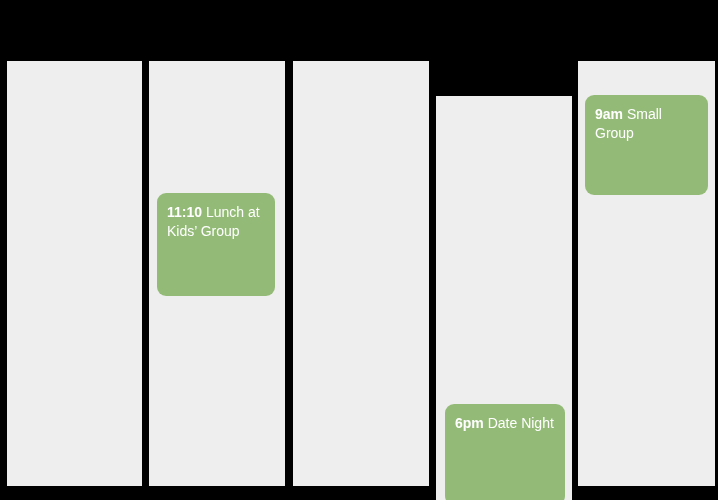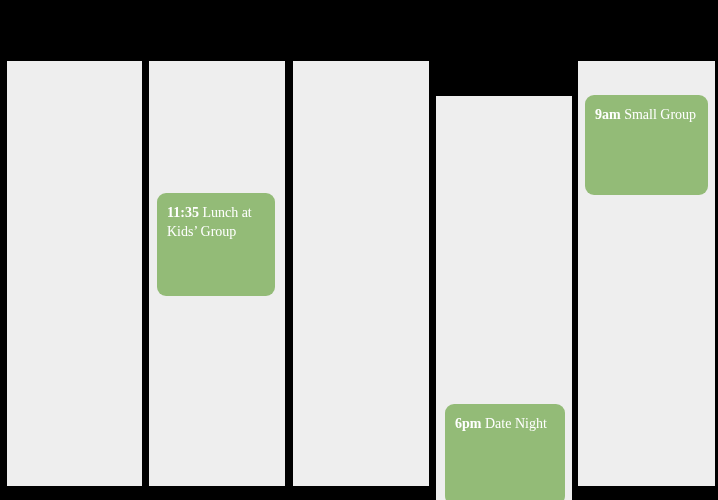--- a/index.html
+++ b/index.html
@@ -30,21 +30,20 @@
   .event {
     position: absolute;
     box-sizing: border-box;
     background: #93BB77;
     border-radius: 9px;
     color: #FFFFFF;
     font-size: 14px;
     line-height: 19px;
     padding: 10px 11px 10px 10px;
     cursor: pointer;
-    font-family: Liberation Serif, serif;
   }
   .event .event-time {
     font-weight: 700;
   }
   .event-lunch {
     left: 8px;
     top: 132px;
     width: 118px;
     height: 103px;
   }
@@ -63,21 +62,21 @@
 </style>
 </head>
 <body>
 
 <div class="stage">
 
   <div class="day-column col-1"></div>
 
   <div class="day-column col-2">
     <div class="event event-lunch">
-      <span class="event-time">11:35</span>
+      <span class="event-time">11:10</span>
       <span class="event-title">Lunch at Kids’ Group</span>
     </div>
   </div>
 
   <div class="day-column col-3"></div>
 
   <div class="day-column col-4">
     <div class="event event-date-night">
       <span class="event-time">6pm</span>
       <span class="event-title">Date Night</span>

